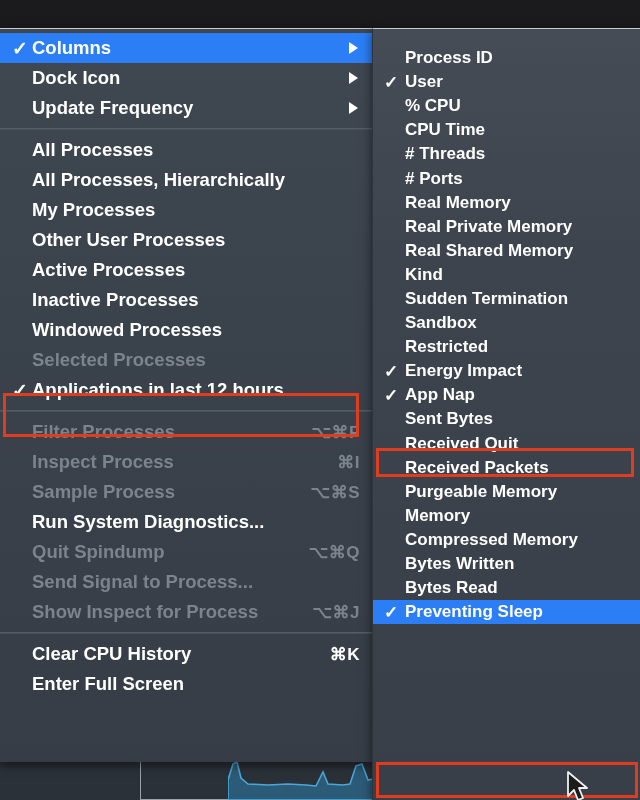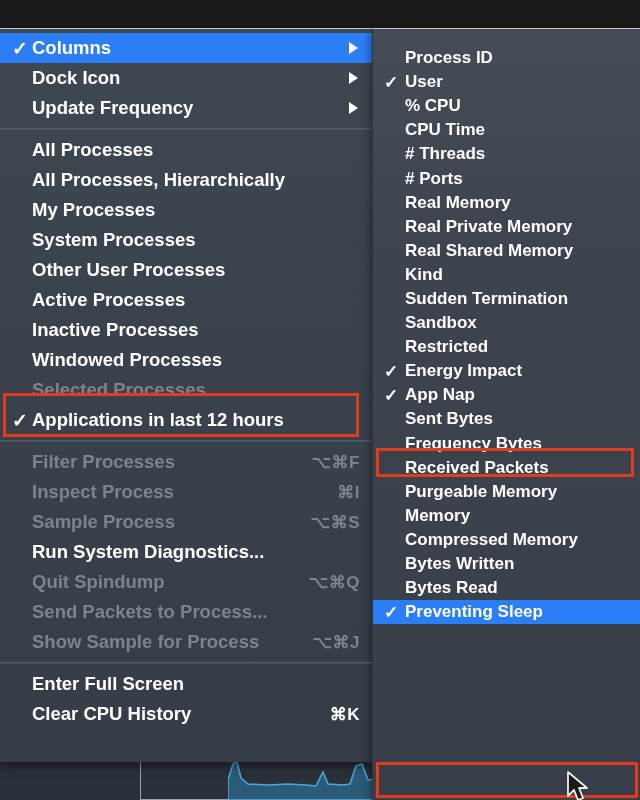--- a/index.html
+++ b/index.html
@@ -226,24 +226,20 @@
       <div class="menu-row">
         <span class="check"></span>
         <span class="label">All Processes, Hierarchically</span>
       </div>
       <div class="menu-row">
         <span class="check"></span>
         <span class="label">My Processes</span>
       </div>
       <div class="menu-row">
         <span class="check"></span>
-        <span class="label">System Processes</span>
-      </div>
-      <div class="menu-row">
-        <span class="check"></span>
         <span class="label">Other User Processes</span>
       </div>
       <div class="menu-row">
         <span class="check"></span>
         <span class="label">Active Processes</span>
       </div>
       <div class="menu-row">
         <span class="check"></span>
         <span class="label">Inactive Processes</span>
       </div>
@@ -279,37 +275,37 @@
         <span class="check"></span>
         <span class="label">Run System Diagnostics...</span>
       </div>
       <div class="menu-row disabled">
         <span class="check"></span>
         <span class="label">Quit Spindump</span>
         <span class="shortcut">⌥⌘Q</span>
       </div>
       <div class="menu-row disabled">
         <span class="check"></span>
-        <span class="label">Send Packets to Process...</span>
-      </div>
-      <div class="menu-row disabled">
-        <span class="check"></span>
-        <span class="label">Show Sample for Process</span>
+        <span class="label">Send Signal to Process...</span>
+      </div>
+      <div class="menu-row disabled">
+        <span class="check"></span>
+        <span class="label">Show Inspect for Process</span>
         <span class="shortcut">⌥⌘J</span>
       </div>
       <div class="menu-sep"></div>
-      <div class="menu-row">
-        <span class="check"></span>
-        <span class="label">Enter Full Screen</span>
-      </div>
       <div class="menu-row">
         <span class="check"></span>
         <span class="label">Clear CPU History</span>
         <span class="shortcut">⌘K</span>
       </div>
+      <div class="menu-row">
+        <span class="check"></span>
+        <span class="label">Enter Full Screen</span>
+      </div>
     </div>
 
   <div id="columns-submenu" class="menu-panel">
       <div class="menu-row">
         <span class="check"></span>
         <span class="label">Process ID</span>
       </div>
       <div class="menu-row">
         <span class="check">✓</span>
         <span class="label">User</span>
@@ -365,21 +361,21 @@
       <div class="menu-row">
         <span class="check">✓</span>
         <span class="label">App Nap</span>
       </div>
       <div class="menu-row">
         <span class="check"></span>
         <span class="label">Sent Bytes</span>
       </div>
       <div class="menu-row">
         <span class="check"></span>
-        <span class="label">Frequency Bytes</span>
+        <span class="label">Received Quit</span>
       </div>
       <div class="menu-row">
         <span class="check"></span>
         <span class="label">Received Packets</span>
       </div>
       <div class="menu-row">
         <span class="check"></span>
         <span class="label">Purgeable Memory</span>
       </div>
       <div class="menu-row">

